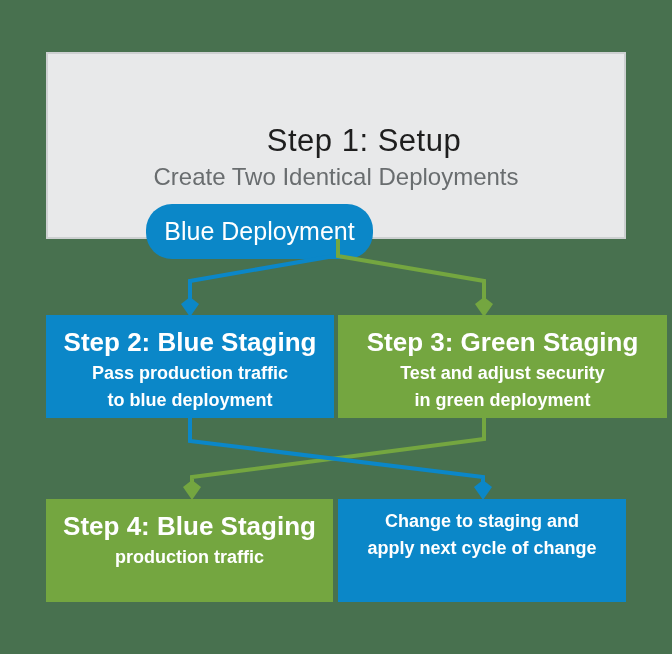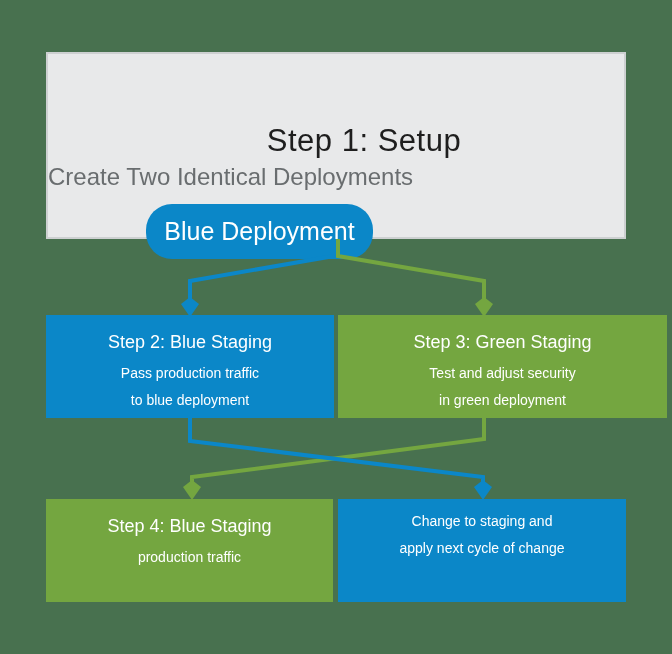--- a/index.html
+++ b/index.html
@@ -26,21 +26,21 @@
     text-align: center;
     font-size: 31px;
     line-height: 34px;
     color: var(--title-text, #1e1e1e);
     letter-spacing: 0.5px;
     padding-left: 28px;
   }
   .panel-subtitle {
     position: absolute;
     left: 0; top: 109px; width: 100%;
-    text-align: left;
+    text-align: center;
     font-size: 24px;
     line-height: 27px;
     color: var(--subtitle-text, #696d6f);
   }
   .deploy-btn {
     position: absolute;
     top: 150px; height: 55px;
     text-align: center;
     line-height: 55px;
     font-size: 25px;
@@ -53,27 +53,28 @@
   .step-box {
     position: absolute;
     box-sizing: border-box;
     text-align: center;
     color: var(--step-text, #ffffff);
     padding-top: 9px;
   }
   .step-box[data-color="blue"]  { background: var(--blue, #0b87c8); }
   .step-box[data-color="green"] { background: var(--green, #74a640); }
   .step-box .step-title {
-    font-size: 18px;
-    font-weight: normal;
+    font-size: 26px;
+    font-weight: bold;
     line-height: 36px;
   }
   .step-box .step-line {
-    font-size: 14px;
+    font-size: 18px;
     line-height: 27px;
+    font-weight: bold;
   }
   #step2 { left: 46px;  top: 315px; width: 288px; height: 103px; }
   #step3 { left: 338px; top: 315px; width: 329px; height: 103px; }
   #step4 { left: 46px;  top: 499px; width: 287px; height: 103px; }
   #step5 { left: 338px; top: 499px; width: 288px; height: 103px; }
 
   
   .arrows {
     position: absolute;
     left: 0; top: 0;

